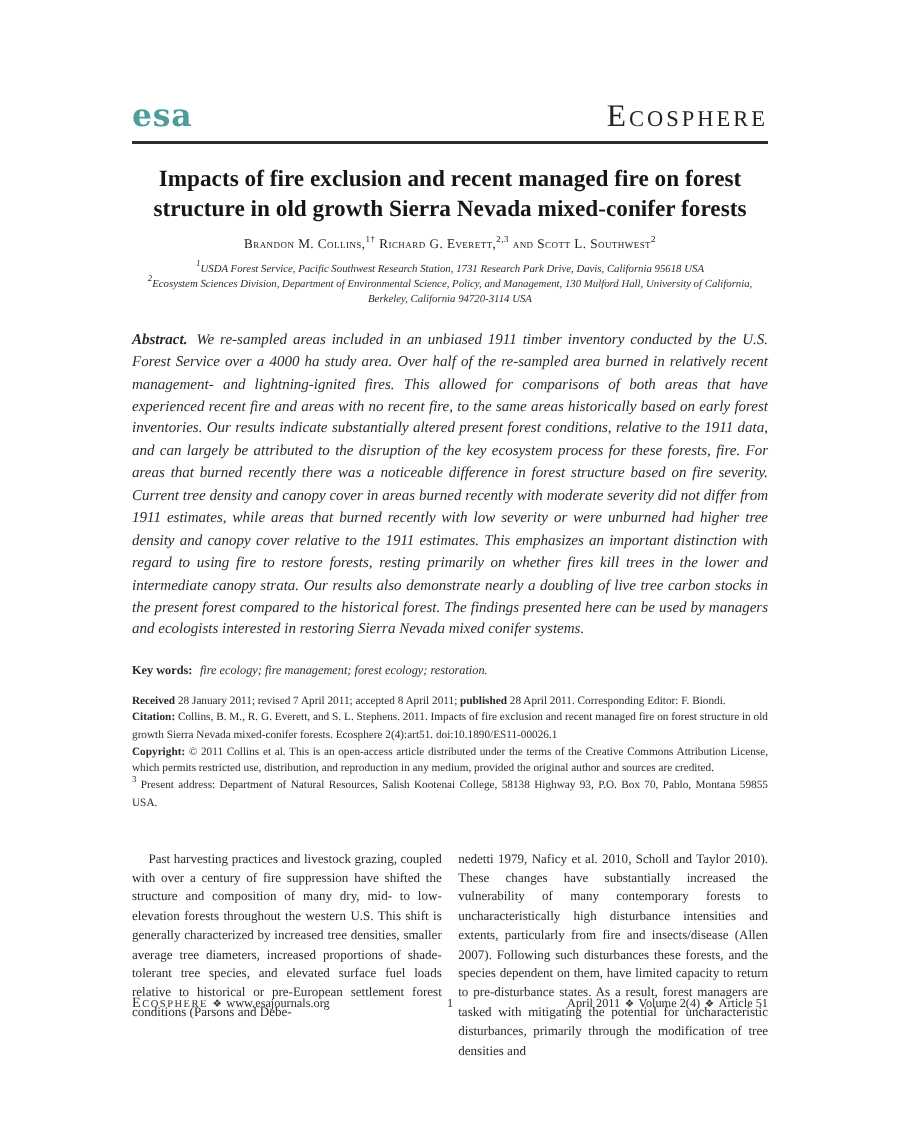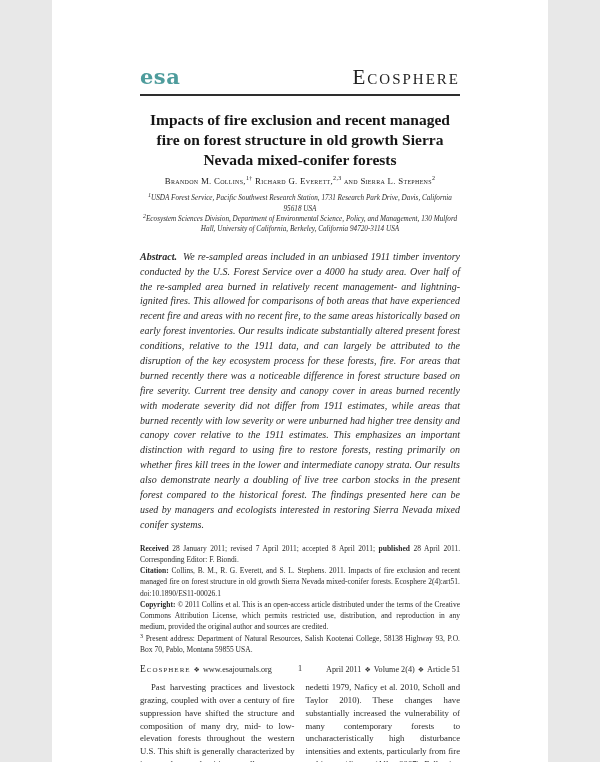--- a/index.html
+++ b/index.html
@@ -1,18 +1,18 @@
 <!DOCTYPE html>
 <html><head>
 <meta charset="utf-8">
 <style>
   html, body { margin: 0; padding: 0; background: #e8e8e8; }
   .page {
     position: relative;
-    width: 496px;
+    width: 600px;
     height: 762px;
     margin: 0 auto;
     background: #ffffff;
     font-family: "Liberation Serif", "DejaVu Serif", serif;
     color: #2a2a2a;
     box-sizing: border-box;
     overflow: hidden;
   }
   .content { margin: 0 88px; }
 
@@ -151,30 +151,31 @@
     <div class="journal-header">
       <span class="esa-logo">esa</span>
       <span class="journal-name">Ecosphere</span>
     </div>
 
     <h1 class="article-title">Impacts of fire exclusion and recent managed fire on forest structure in old growth Sierra Nevada mixed-conifer forests</h1>
 
     <div class="author-line">
       <span>Brandon M. Collins,</span><sup>1†</sup>
       <span>Richard G. Everett,</span><sup>2,3</sup>
-      <span>and Sierra L. Stephens</span><sup>2</sup>
+      <span>and Scott L. Southwest</span><sup>2</sup>
     </div>
 
     <div class="affiliations">
       <div class="aff"><sup>1</sup><span>USDA Forest Service, Pacific Southwest Research Station, 1731 Research Park Drive, Davis, California 95618 USA</span></div>
       <div class="aff"><sup>2</sup><span>Ecosystem Sciences Division, Department of Environmental Science, Policy, and Management, 130 Mulford Hall, University of California, Berkeley, California 94720-3114 USA</span></div>
     </div>
 
     <p class="abstract"><span class="label">Abstract.</span><span>We re-sampled areas included in an unbiased 1911 timber inventory conducted by the U.S. Forest Service over a 4000 ha study area. Over half of the re-sampled area burned in relatively recent management- and lightning-ignited fires. This allowed for comparisons of both areas that have experienced recent fire and areas with no recent fire, to the same areas historically based on early forest inventories. Our results indicate substantially altered present forest conditions, relative to the 1911 data, and can largely be attributed to the disruption of the key ecosystem process for these forests, fire. For areas that burned recently there was a noticeable difference in forest structure based on fire severity. Current tree density and canopy cover in areas burned recently with moderate severity did not differ from 1911 estimates, while areas that burned recently with low severity or were unburned had higher tree density and canopy cover relative to the 1911 estimates. This emphasizes an important distinction with regard to using fire to restore forests, resting primarily on whether fires kill trees in the lower and intermediate canopy strata. Our results also demonstrate nearly a doubling of live tree carbon stocks in the present forest compared to the historical forest. The findings presented here can be used by managers and ecologists interested in restoring Sierra Nevada mixed conifer systems.</span></p>
 
+    <p class="keywords"><span class="label">Key words:</span><span class="kw-text">fire ecology; fire management; forest ecology; restoration.</span></p>
 
     <div class="meta">
       <p><span class="b">Received</span><span> 28 January 2011; revised 7 April 2011; accepted 8 April 2011; </span><span class="b">published</span><span> 28 April 2011. Corresponding Editor: F. Biondi.</span></p>
       <p><span class="b">Citation:</span><span> Collins, B. M., R. G. Everett, and S. L. Stephens. 2011. Impacts of fire exclusion and recent managed fire on forest structure in old growth Sierra Nevada mixed-conifer forests. Ecosphere 2(4):art51. doi:10.1890/ES11-00026.1</span></p>
       <p><span class="b">Copyright:</span><span> © 2011 Collins et al. This is an open-access article distributed under the terms of the Creative Commons Attribution License, which permits restricted use, distribution, and reproduction in any medium, provided the original author and sources are credited.</span></p>
       <p><sup>3</sup><span> Present address: Department of Natural Resources, Salish Kootenai College, 58138 Highway 93, P.O. Box 70, Pablo, Montana 59855 USA.</span></p>
     </div>
 
     <div class="intro">
       <div class="col">

